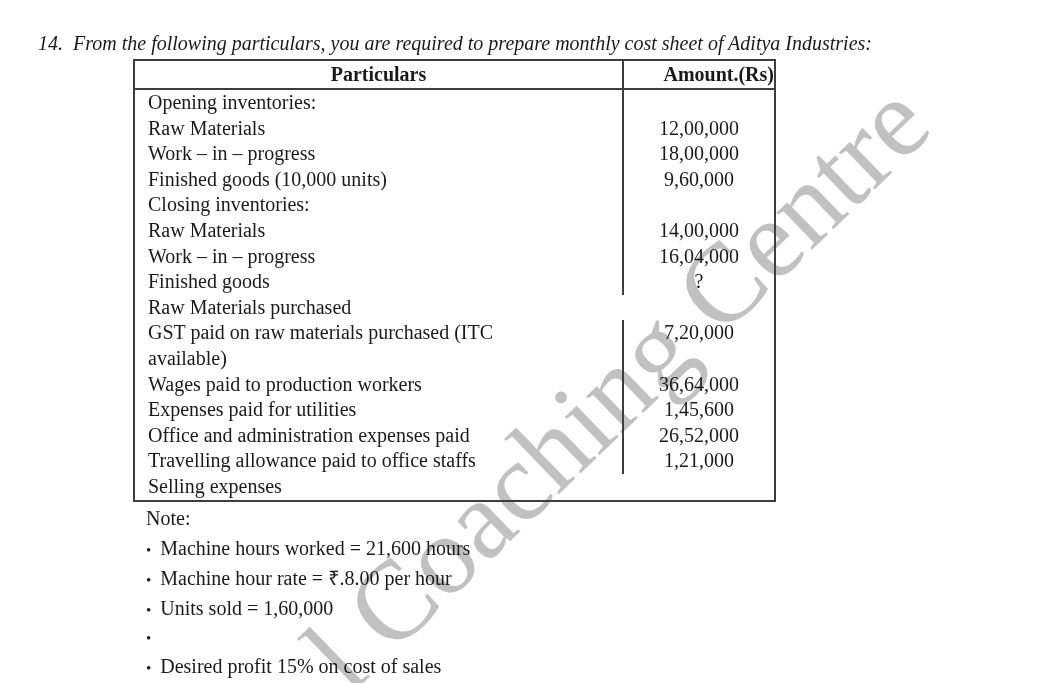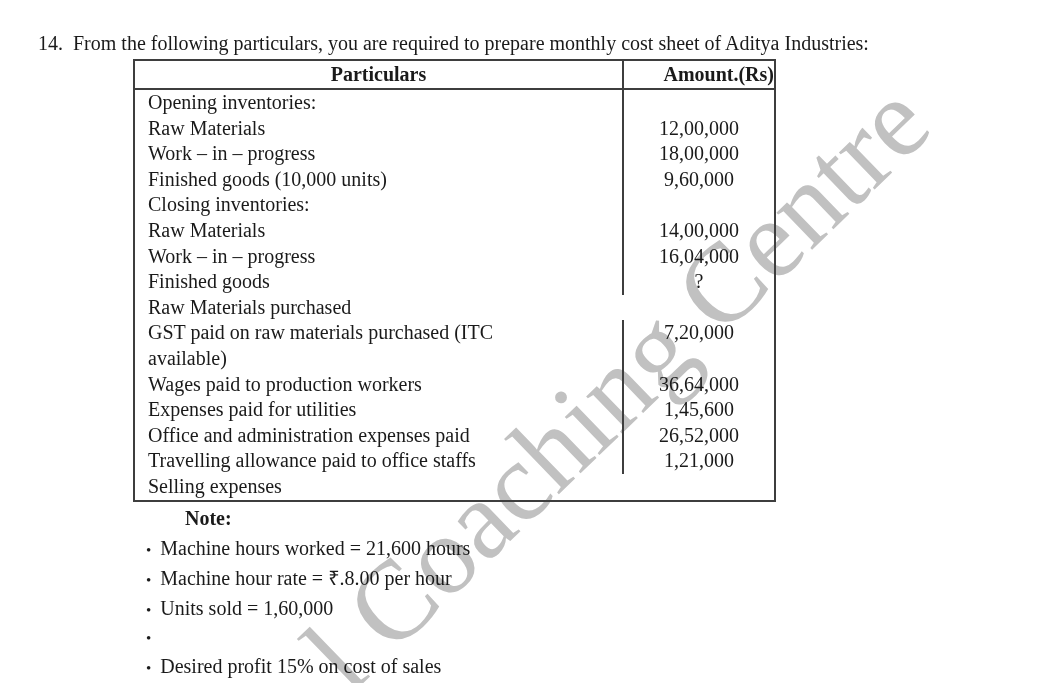--- a/index.html
+++ b/index.html
@@ -32,20 +32,21 @@
   .heading {
     position: absolute;
     left: 38px;
     top: 31px;
     z-index: 1;
     display: flex;
     gap: 10px;
     font-size: 20px;
     line-height: 24px;
     white-space: nowrap;
+    font-style: italic;
   }
   
   .cost-table {
     position: absolute;
     left: 133px;
     top: 59px;
     width: 639px;
     z-index: 1;
     border: 2px solid #3e3e3e;
     font-size: 20px;
@@ -71,21 +72,21 @@
     text-align: center;
   }
   
   .notes {
     position: absolute;
     left: 146px;
     top: 505px;
     z-index: 1;
     font-size: 20px;
   }
-  .note-title { font-weight: bold; line-height: 26px; margin-bottom: 3px; margin-left: 39px; }
+  .note-title { font-weight: normal; line-height: 26px; margin-bottom: 3px; }
   .note-item { display: flex; align-items: baseline; line-height: 28px; }
   .bullet { font-size: 15px; margin-right: 9px; flex: 0 0 auto; }
 </style>
 </head>
 <body>
 
 <div class="page">
 
   <div class="watermark">l Coaching Centre</div>
 

